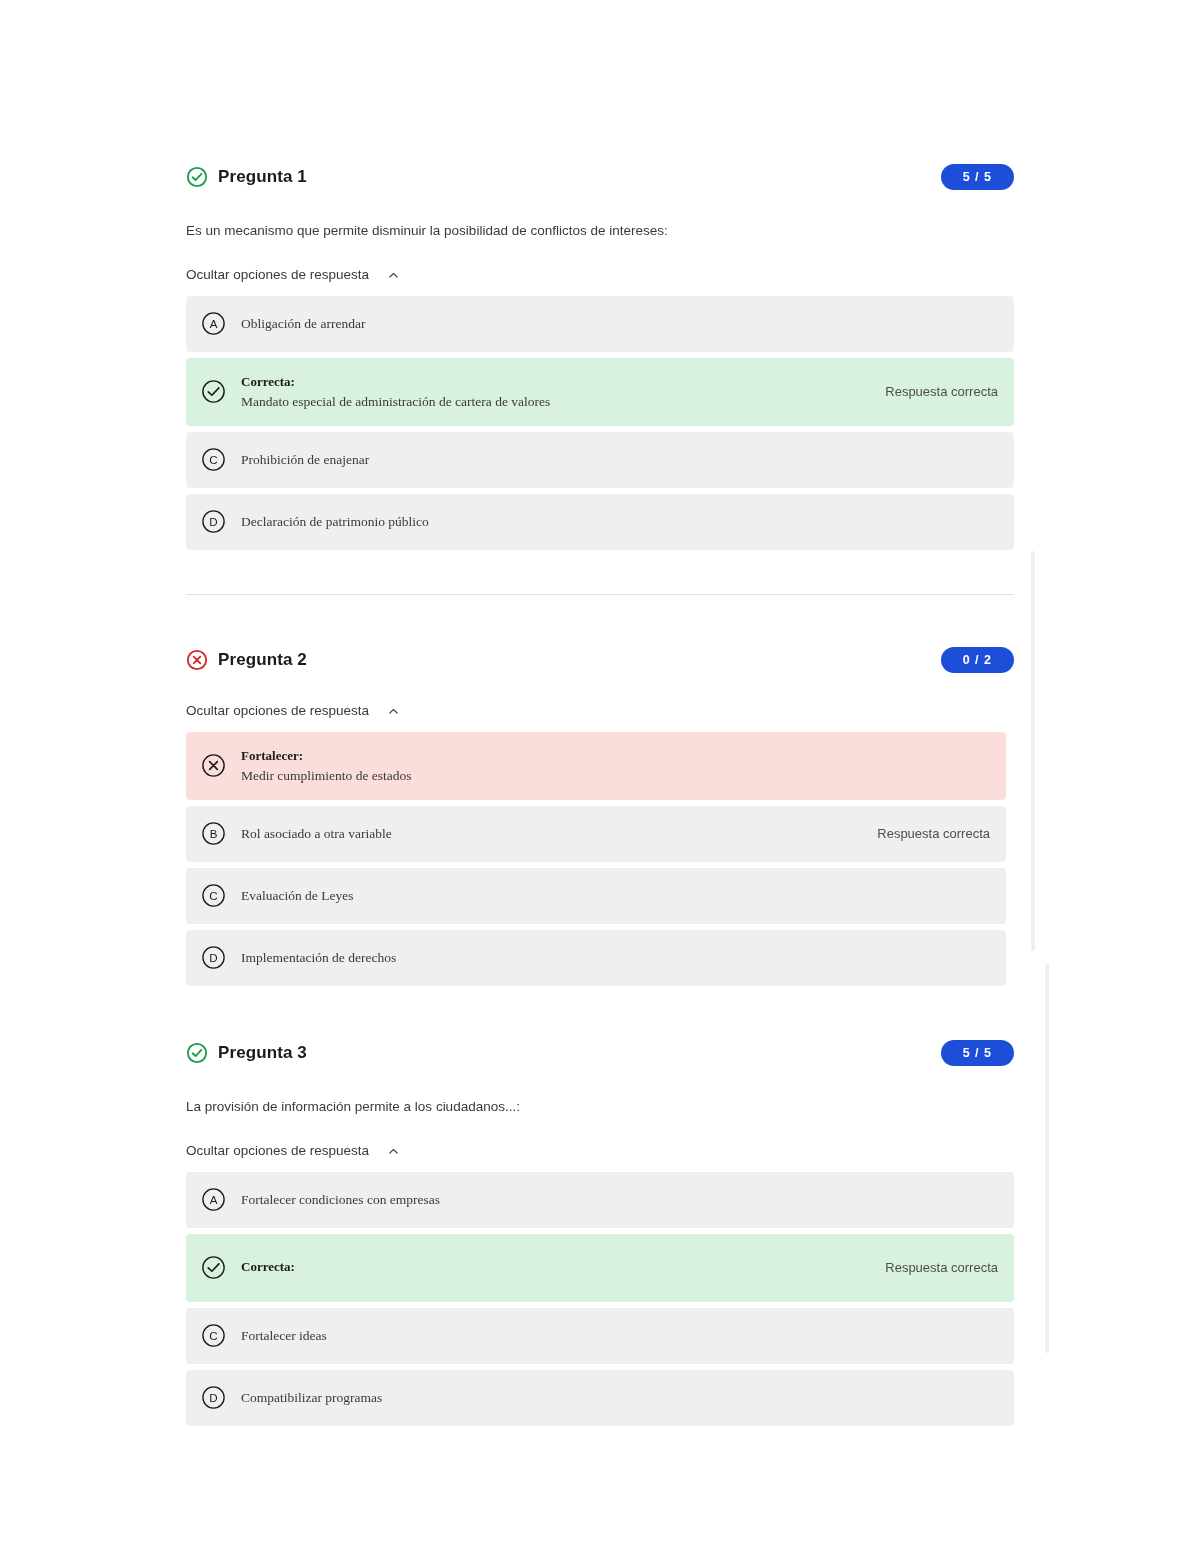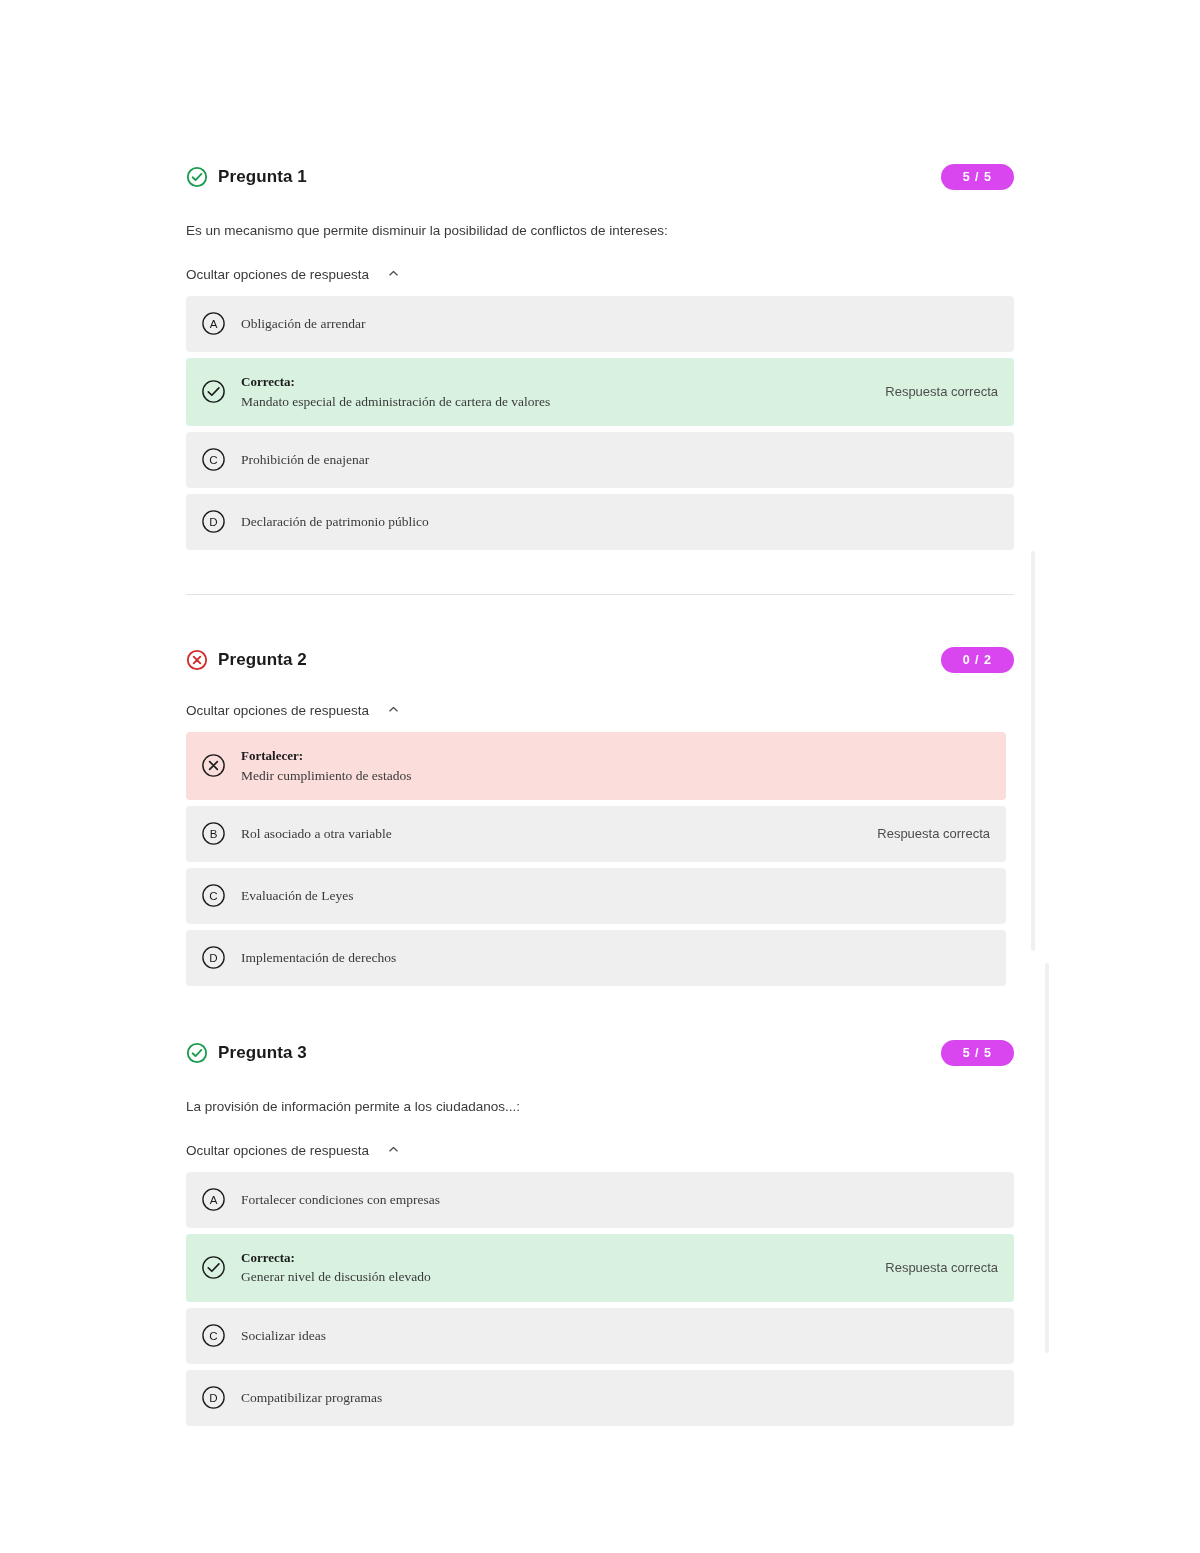--- a/index.html
+++ b/index.html
@@ -70,21 +70,21 @@
 
   .q-title {
     font-size: 17px;
     font-weight: bold;
     color: #1b1b1b;
     letter-spacing: .1px;
     white-space: nowrap;
   }
 
   .score-badge {
-    background: #d946ef;
+    background: #1d4ed8;
     color: #ffffff;
     font-size: 12.5px;
     font-weight: bold;
     letter-spacing: 1px;
     border-radius: 16px;
     padding: 7px 22px;
     line-height: 1;
     white-space: nowrap;
   }
 
@@ -93,20 +93,21 @@
     color: #3a3a3a;
     margin-top: 28px;
     line-height: 1.4;
   }
 
   .toggle-options {
     font-size: 13.5px;
     color: #3a3a3a;
     margin-top: 26px;
     display: inline-flex;
+    align-items: center;
     gap: 19px;
     cursor: pointer;
   }
   .chev {
     display: inline-block;
     width: 11px;
     height: 11px;
   }
 
   .options {
@@ -405,34 +406,33 @@
 
         <div class="option correct two-line">
           <span class="opt-marker">
             <svg viewBox="0 0 28 28" width="27" height="27">
               <circle cx="14" cy="14" r="11" fill="none" stroke="#1b1b1b" stroke-width="1.5"></circle>
               <path d="M8.6 14.4 L12.3 17.9 L19.6 10.2" fill="none" stroke="#1b1b1b" stroke-width="1.7" stroke-linecap="round" stroke-linejoin="round"></path>
             </svg>
           </span>
           <div class="opt-body">
             <span class="opt-status">Correcta:</span>
-            <span class="opt-text">Generar nivel de discusión elevado</span>
           </div>
           <span class="opt-tag">Respuesta correcta</span>
         </div>
 
         <div class="option">
           <span class="opt-marker">
             <svg viewBox="0 0 28 28" width="27" height="27">
               <circle cx="14" cy="14" r="11" fill="none" stroke="#1b1b1b" stroke-width="1.4"></circle>
               <text x="14" y="18.6" text-anchor="middle" font-family="Liberation Sans, sans-serif" font-size="12" fill="#1b1b1b">C</text>
             </svg>
           </span>
           <div class="opt-body">
-            <span class="opt-text">Socializar ideas</span>
+            <span class="opt-text">Fortalecer ideas</span>
           </div>
           <span class="opt-tag hidden"></span>
         </div>
 
         <div class="option">
           <span class="opt-marker">
             <svg viewBox="0 0 28 28" width="27" height="27">
               <circle cx="14" cy="14" r="11" fill="none" stroke="#1b1b1b" stroke-width="1.4"></circle>
               <text x="14" y="18.6" text-anchor="middle" font-family="Liberation Sans, sans-serif" font-size="12" fill="#1b1b1b">D</text>
             </svg>

